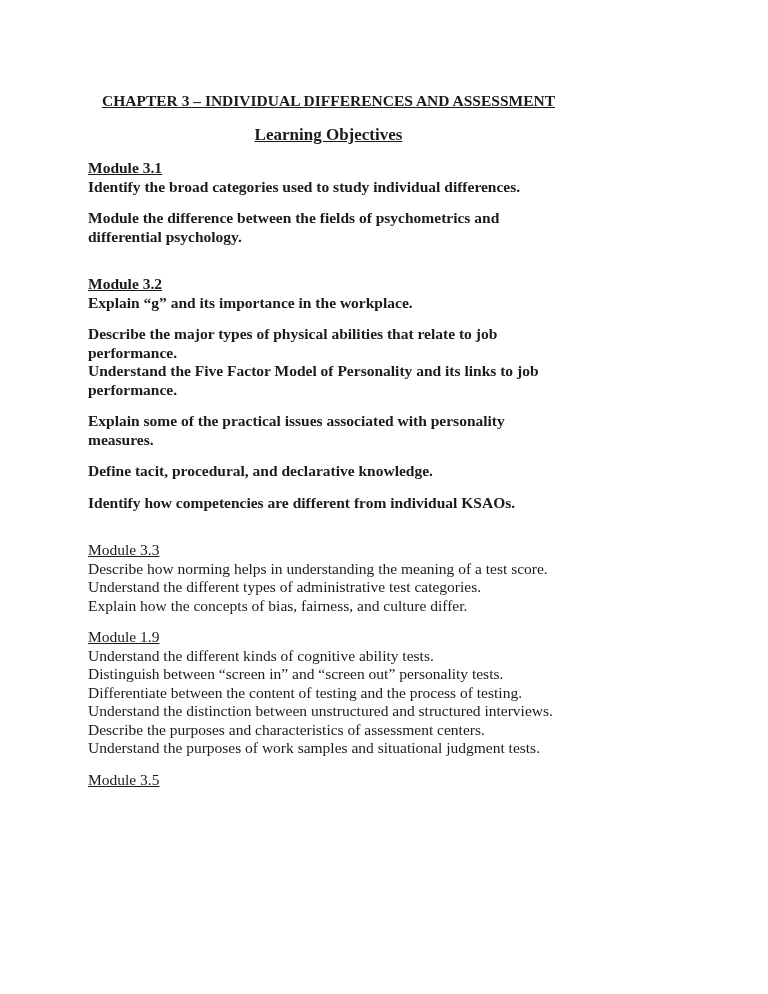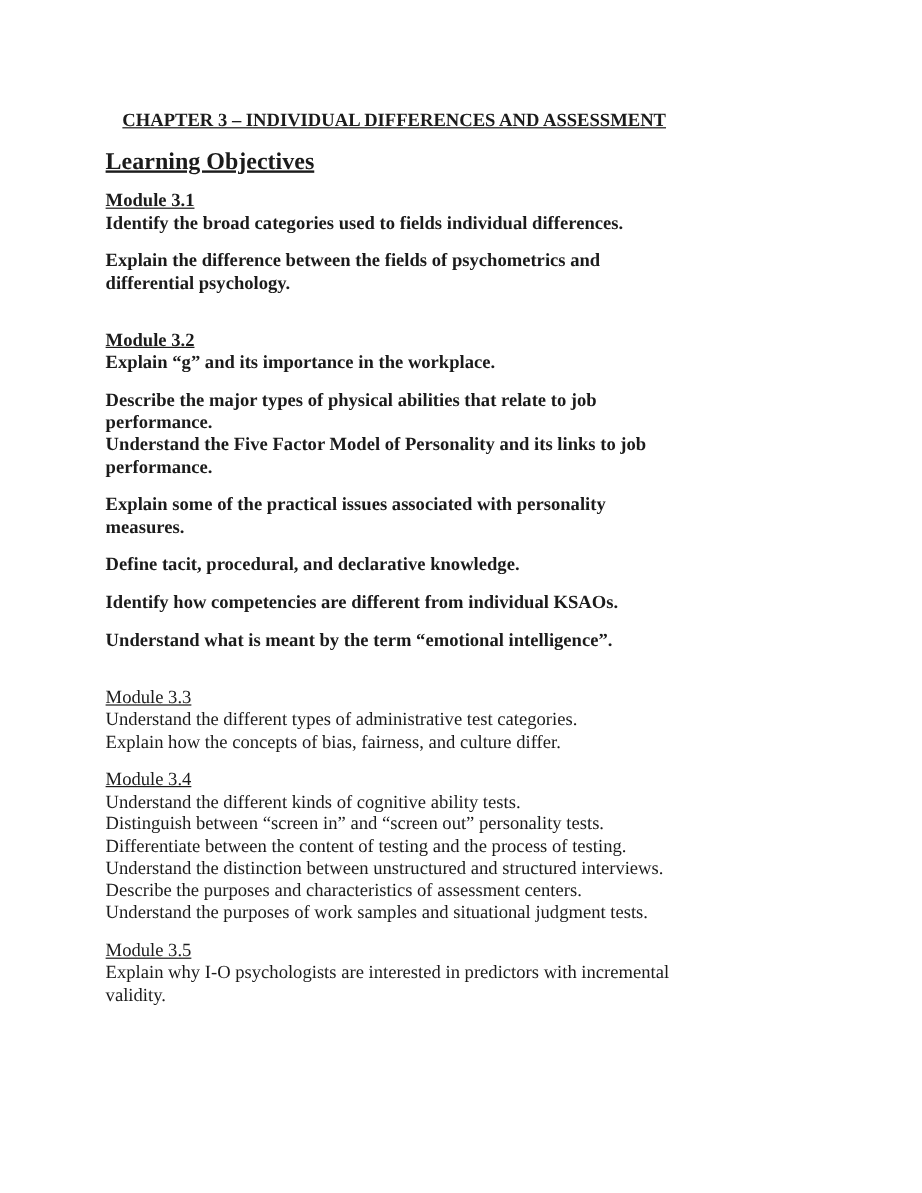--- a/index.html
+++ b/index.html
@@ -21,24 +21,24 @@
     overflow: hidden;
   }
   .doc-title {
     font-size: 15.5px;
     font-weight: bold;
     text-decoration: underline;
     text-align: center;
     margin: 0 0 15px 0;
   }
   .doc-subtitle {
-    font-size: 20px;
+    font-size: 17px;
     font-weight: bold;
     text-decoration: underline;
-    text-align: left;
+    text-align: center;
     margin: 0 0 15px 0;
   }
   .module { margin: 0; }
   .module.gap-large { margin-bottom: 29px; font-weight: bold; }
   .module-heading {
     text-decoration: underline;
     margin: 0;
   }
   .para { margin: 0 0 13px 0; }
   .line { margin: 0; }
@@ -46,66 +46,63 @@
 </head>
 <body>
 
 <div class="page">
   <div class="doc-title">CHAPTER 3 – INDIVIDUAL DIFFERENCES AND ASSESSMENT</div>
   <div class="doc-subtitle">Learning Objectives</div>
   <div id="modules">
       <section class="module gap-large">
         <div class="module-heading">Module 3.1</div>
         <div class="para">
-          <div class="line">Identify the broad categories used to fields individual differences.</div>
+          <div class="line">Identify the broad categories used to study individual differences.</div>
         </div>
         <div class="para">
-          <div class="line">Explain the difference between the fields of psychometrics and differential psychology.</div>
+          <div class="line">Module the difference between the fields of psychometrics and differential psychology.</div>
         </div>
       </section>
       <section class="module gap-large">
         <div class="module-heading">Module 3.2</div>
         <div class="para">
           <div class="line">Explain “g” and its importance in the workplace.</div>
         </div>
         <div class="para">
           <div class="line">Describe the major types of physical abilities that relate to job performance.</div>
           <div class="line">Understand the Five Factor Model of Personality and its links to job performance.</div>
         </div>
         <div class="para">
           <div class="line">Explain some of the practical issues associated with personality measures.</div>
         </div>
         <div class="para">
           <div class="line">Define tacit, procedural, and declarative knowledge.</div>
         </div>
         <div class="para">
           <div class="line">Identify how competencies are different from individual KSAOs.</div>
         </div>
-        <div class="para">
-          <div class="line">Understand what is meant by the term “emotional intelligence”.</div>
-        </div>
       </section>
       <section class="module">
         <div class="module-heading">Module 3.3</div>
         <div class="para">
+          <div class="line">Describe how norming helps in understanding the meaning of a test score.</div>
           <div class="line">Understand the different types of administrative test categories.</div>
           <div class="line">Explain how the concepts of bias, fairness, and culture differ.</div>
         </div>
       </section>
       <section class="module">
-        <div class="module-heading">Module 3.4</div>
+        <div class="module-heading">Module 1.9</div>
         <div class="para">
           <div class="line">Understand the different kinds of cognitive ability tests.</div>
           <div class="line">Distinguish between “screen in” and “screen out” personality tests.</div>
           <div class="line">Differentiate between the content of testing and the process of testing.</div>
           <div class="line">Understand the distinction between unstructured and structured interviews.</div>
           <div class="line">Describe the purposes and characteristics of assessment centers.</div>
           <div class="line">Understand the purposes of work samples and situational judgment tests.</div>
         </div>
       </section>
       <section class="module">
         <div class="module-heading">Module 3.5</div>
         <div class="para">
-          <div class="line">Explain why I-O psychologists are interested in predictors with incremental validity.</div>
         </div>
       </section>
     </div>
 </div>
 
 </body></html>

